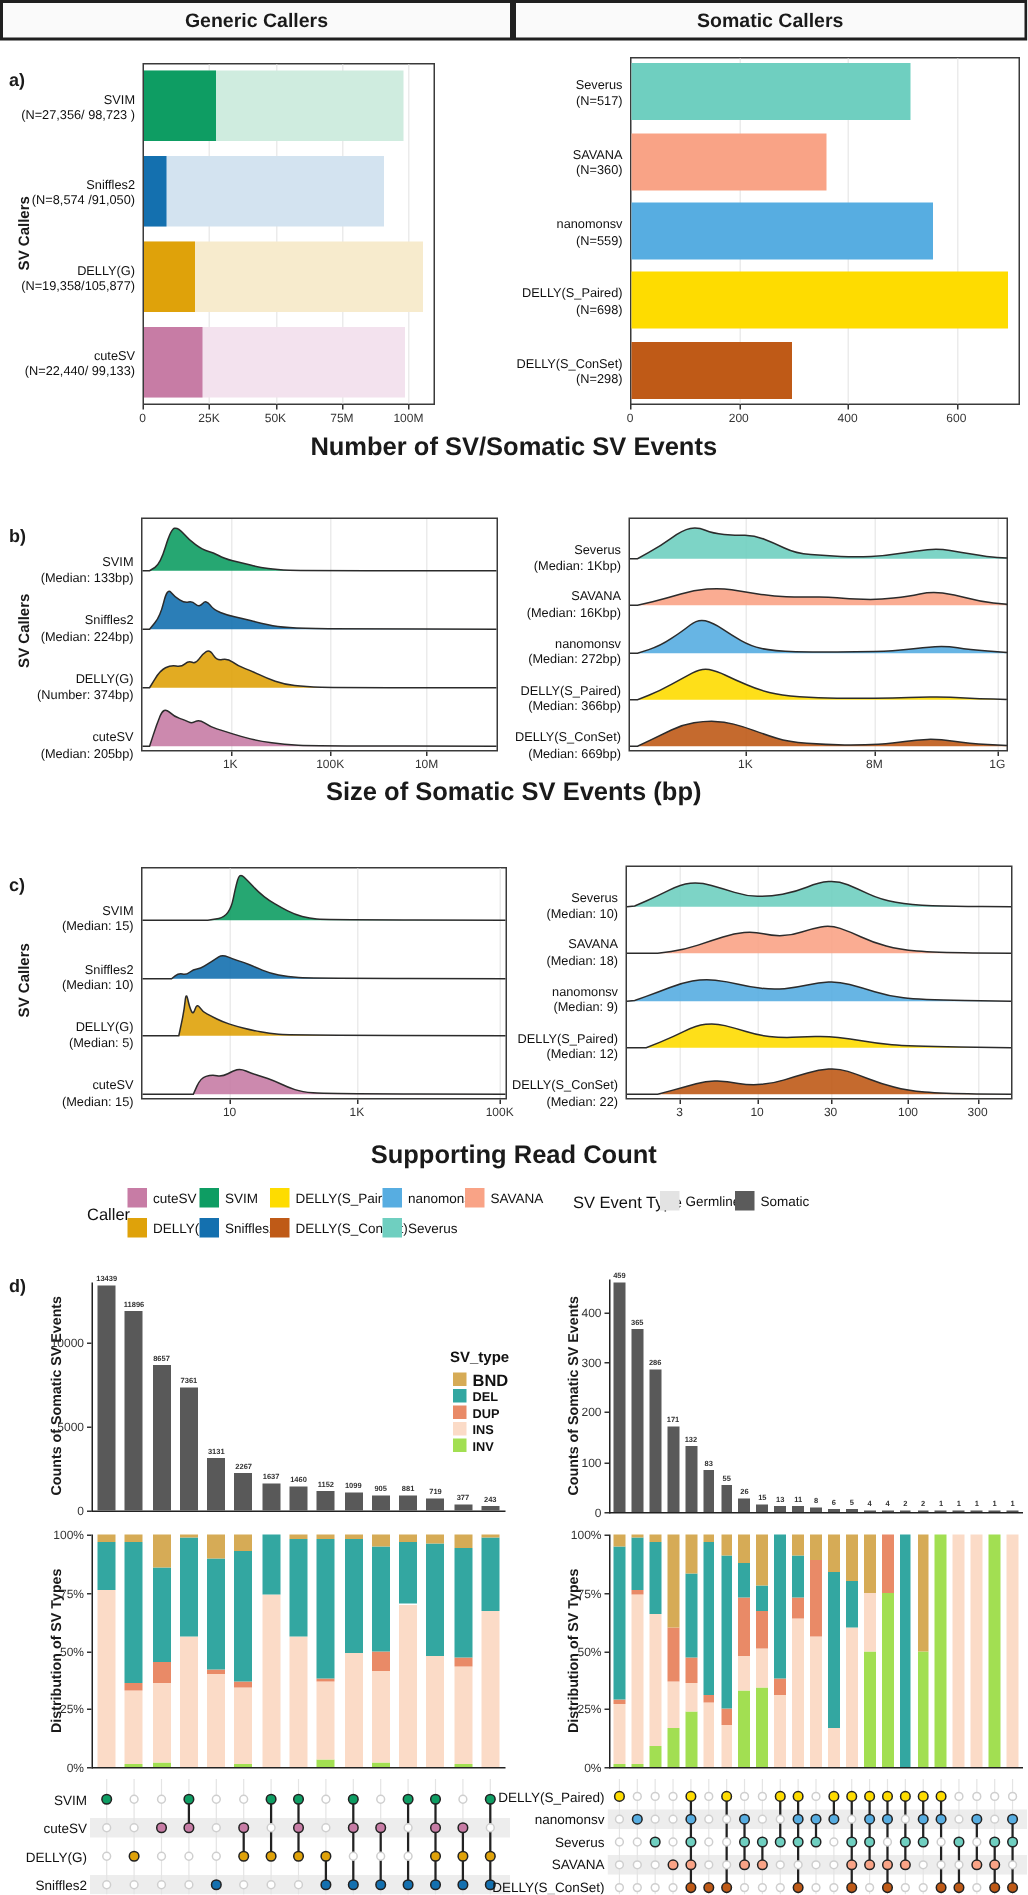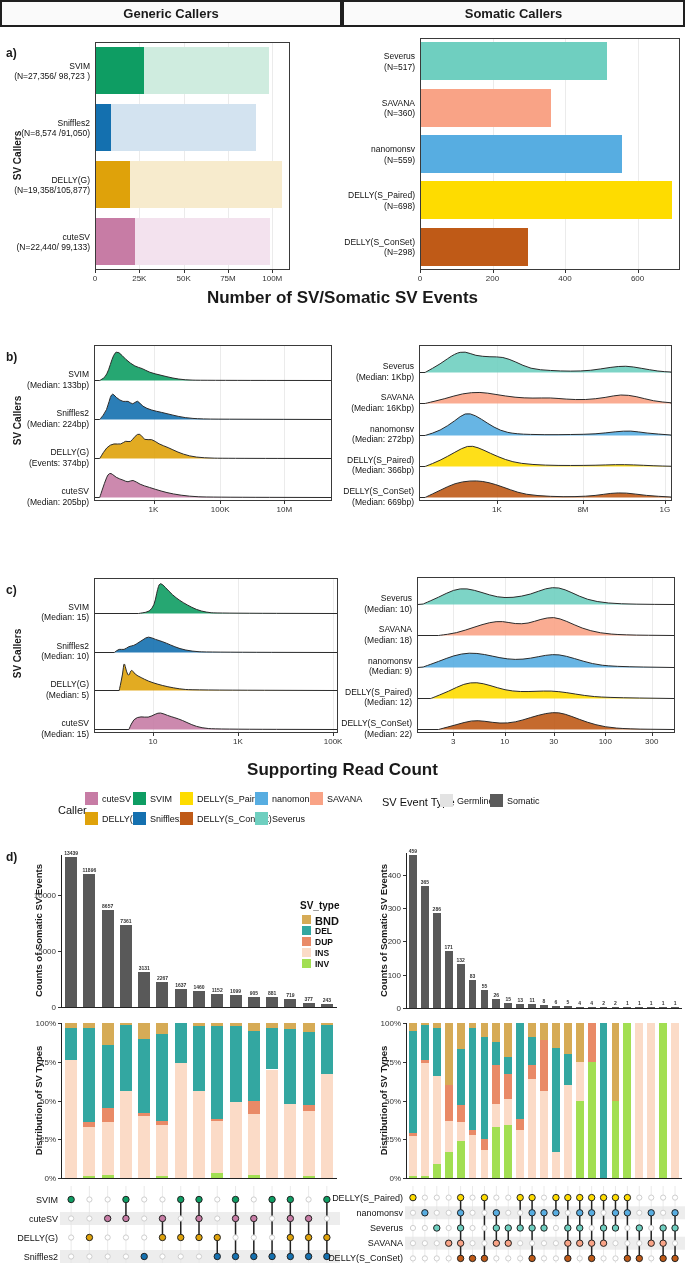--- a/index.html
+++ b/index.html
@@ -38,20 +38,21 @@
   <div class="panel-letter" style="left:6px;top:46px;">a)</div>
   <div class="panel-letter" style="left:6px;top:350px;">b)</div>
   <div class="panel-letter" style="left:6px;top:583px;">c)</div>
   <div class="panel-letter" style="left:6px;top:850px;">d)</div>
 
   <div class="vlabel" style="width:80px;left:-23px;top:150px;">SV Callers</div>
   <div class="vlabel" style="width:80px;left:-23px;top:415px;">SV Callers</div>
   <div class="vlabel" style="width:80px;left:-23px;top:648px;">SV Callers</div>
 
   <div class="xtitle" style="left:0;width:685px;top:288px;">Number of SV/Somatic SV Events</div>
+  <div class="xtitle" style="left:0;width:685px;top:518px;">Size of Somatic SV Events (bp)</div>
   <div class="xtitle" style="left:0;width:685px;top:760px;">Supporting Read Count</div>
 
   <div class="vlabel" style="width:150px;left:-37px;top:925px;font-size:9.5px;">Counts of Somatic SV Events</div>
   <div class="vlabel" style="width:150px;left:308px;top:925px;font-size:9.5px;">Counts of Somatic SV Events</div>
   <div class="vlabel" style="width:140px;left:-32px;top:1095px;font-size:9.5px;">Distribution of SV Types</div>
   <div class="vlabel" style="width:140px;left:313px;top:1095px;font-size:9.5px;">Distribution of SV Types</div>
 
   <div class="abs" id="charts">
       <div class="plotbox" style="left: 95px; top: 42px; width: 195px; height: 228px;"></div>
       <div class="tick" style="left: 95px; top: 270px;"></div>
@@ -151,21 +152,21 @@
       </svg>
       <div class="rowlab" style="left: 6px; top: 408px; width: 83px;">
         <div>Sniffles2</div>
         <div>(Median: 224bp)</div>
       </div>
       <svg width="236" height="33" style="position: absolute; left: 95px; top: 427px; overflow: visible;">
         <path d="M0,31.5 L4.72,31.5 Q4.72,31.5 8.26,25.7 Q11.8,19.9 15.34,18.16 Q18.88,16.42 22.42,17 Q25.96,17.58 28.32,15.549999999999999 Q30.68,13.52 33.04,14.535 Q35.4,15.549999999999999 37.760000000000005,12.215 Q40.120000000000005,8.879999999999999 42.480000000000004,7.43 Q44.84,5.98 47.2,9.75 Q49.559999999999995,13.52 53.099999999999994,12.649999999999999 Q56.64,11.779999999999998 60.18000000000001,14.389999999999999 Q63.720000000000006,17 68.44,18.740000000000002 Q73.16,20.48 77.88,22.8 Q82.6,25.12 88.5,27.15 Q94.4,29.18 101.48,30.05 Q108.56,30.92 119.18,31.137500000000003 Q129.8,31.355 182.9,31.427500000000002 L236,31.5 L236,31.5" fill="#dfa20a" fill-opacity="0.9" stroke="#2b2b2b" stroke-width="1"></path>
       </svg>
       <div class="rowlab" style="left: 6px; top: 447px; width: 83px;">
         <div>DELLY(G)</div>
-        <div>(Events: 374bp)</div>
+        <div>(Number: 374bp)</div>
       </div>
       <svg width="236" height="33" style="position: absolute; left: 95px; top: 466px; overflow: visible;">
         <path d="M0,31.5 L4.72,31.5 Q4.72,31.5 7.08,24.25 Q9.44,17 11.8,11.2 Q14.16,5.399999999999999 17.7,8.589999999999998 Q21.24,11.779999999999998 24.78,12.94 Q28.32,14.100000000000001 30.680000000000003,15.260000000000002 Q33.040000000000006,16.42 35.400000000000006,14.97 Q37.76,13.52 41.3,15.985 Q44.84,18.45 49.56,19.9 Q54.28,21.35 60.18000000000001,23.235 Q66.08000000000001,25.12 71.98000000000002,26.57 Q77.88000000000001,28.02 86.14000000000001,29.18 Q94.4,30.34 103.84,30.775 Q113.28,31.21 174.64,31.355 L236,31.5 L236,31.5" fill="#c77ca5" fill-opacity="0.9" stroke="#2b2b2b" stroke-width="1"></path>
       </svg>
       <div class="rowlab" style="left: 6px; top: 486px; width: 83px;">
         <div>cuteSV</div>
         <div>(Median: 205bp)</div>
       </div>
       <div class="plotbox" style="left: 419px; top: 345px; width: 253px; height: 156px;"></div>
       <div class="gridv" style="left: 496.924px; top: 346px; height: 154px;"></div>

